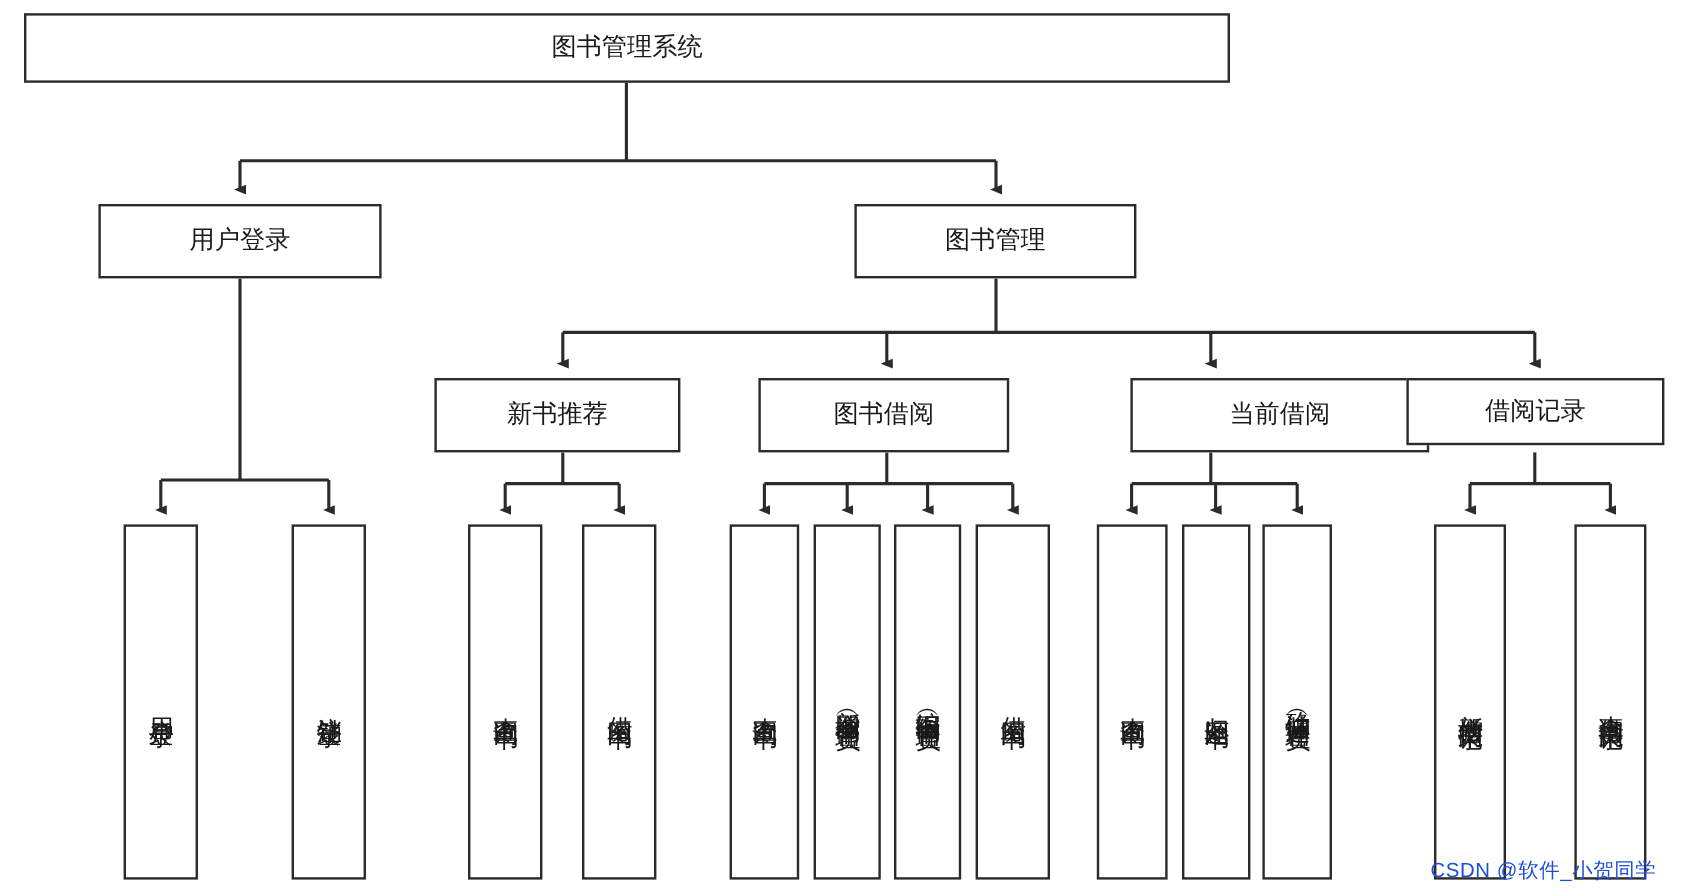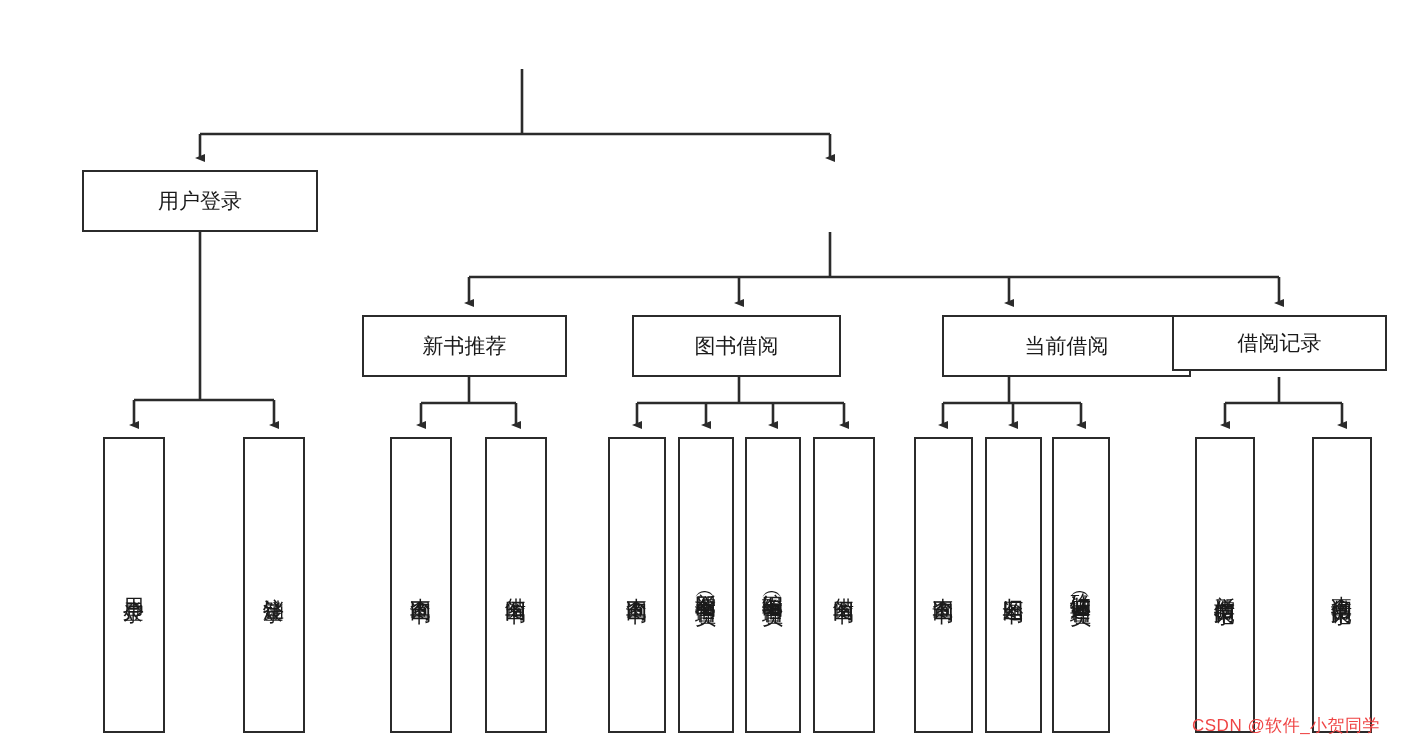--- a/index.html
+++ b/index.html
@@ -45,21 +45,21 @@
   .node.v .vtext {
     writing-mode: vertical-rl;
     text-orientation: upright;
     letter-spacing: 2px;
     line-height: 1;
     white-space: nowrap;
   }
   .watermark {
     position: absolute;
     font-size: 17px;
-    color: #ef4444;
+    color: #1d4ed8;
     white-space: nowrap;
     left: 1192px;
     top: 714px;
     letter-spacing: 0.5px;
   }
 </style>
 </head>
 <body>
 
 <div id="canvas">
@@ -107,23 +107,29 @@
       <path d="M1013,403 L1013,425" marker-end="url(#arrow)"></path>
       <path d="M1081,403 L1081,425" marker-end="url(#arrow)"></path>
 
       <path d="M1279,377 L1279,403"></path>
       <path d="M1225,403 L1342,403"></path>
       <path d="M1225,403 L1225,425" marker-end="url(#arrow)"></path>
       <path d="M1342,403 L1342,425" marker-end="url(#arrow)"></path>
     </g>
   </svg>
 
+  <div class="node h" style="left: 20px; top: 11px; width: 1005px; height: 58px;">
+    <span>图书管理系统</span>
+  </div>
 
   <div class="node h" style="left: 82px; top: 170px; width: 236px; height: 62px;">
     <span>用户登录</span>
+  </div>
+  <div class="node h" style="left: 712px; top: 170px; width: 235px; height: 62px;">
+    <span>图书管理</span>
   </div>
 
   <div class="node h" style="left: 362px; top: 315px; width: 205px; height: 62px;">
     <span>新书推荐</span>
   </div>
   <div class="node h" style="left: 632px; top: 315px; width: 209px; height: 62px;">
     <span>图书借阅</span>
   </div>
   <div class="node h" style="left: 942px; top: 315px; width: 249px; height: 62px;">
     <span>当前借阅</span>

